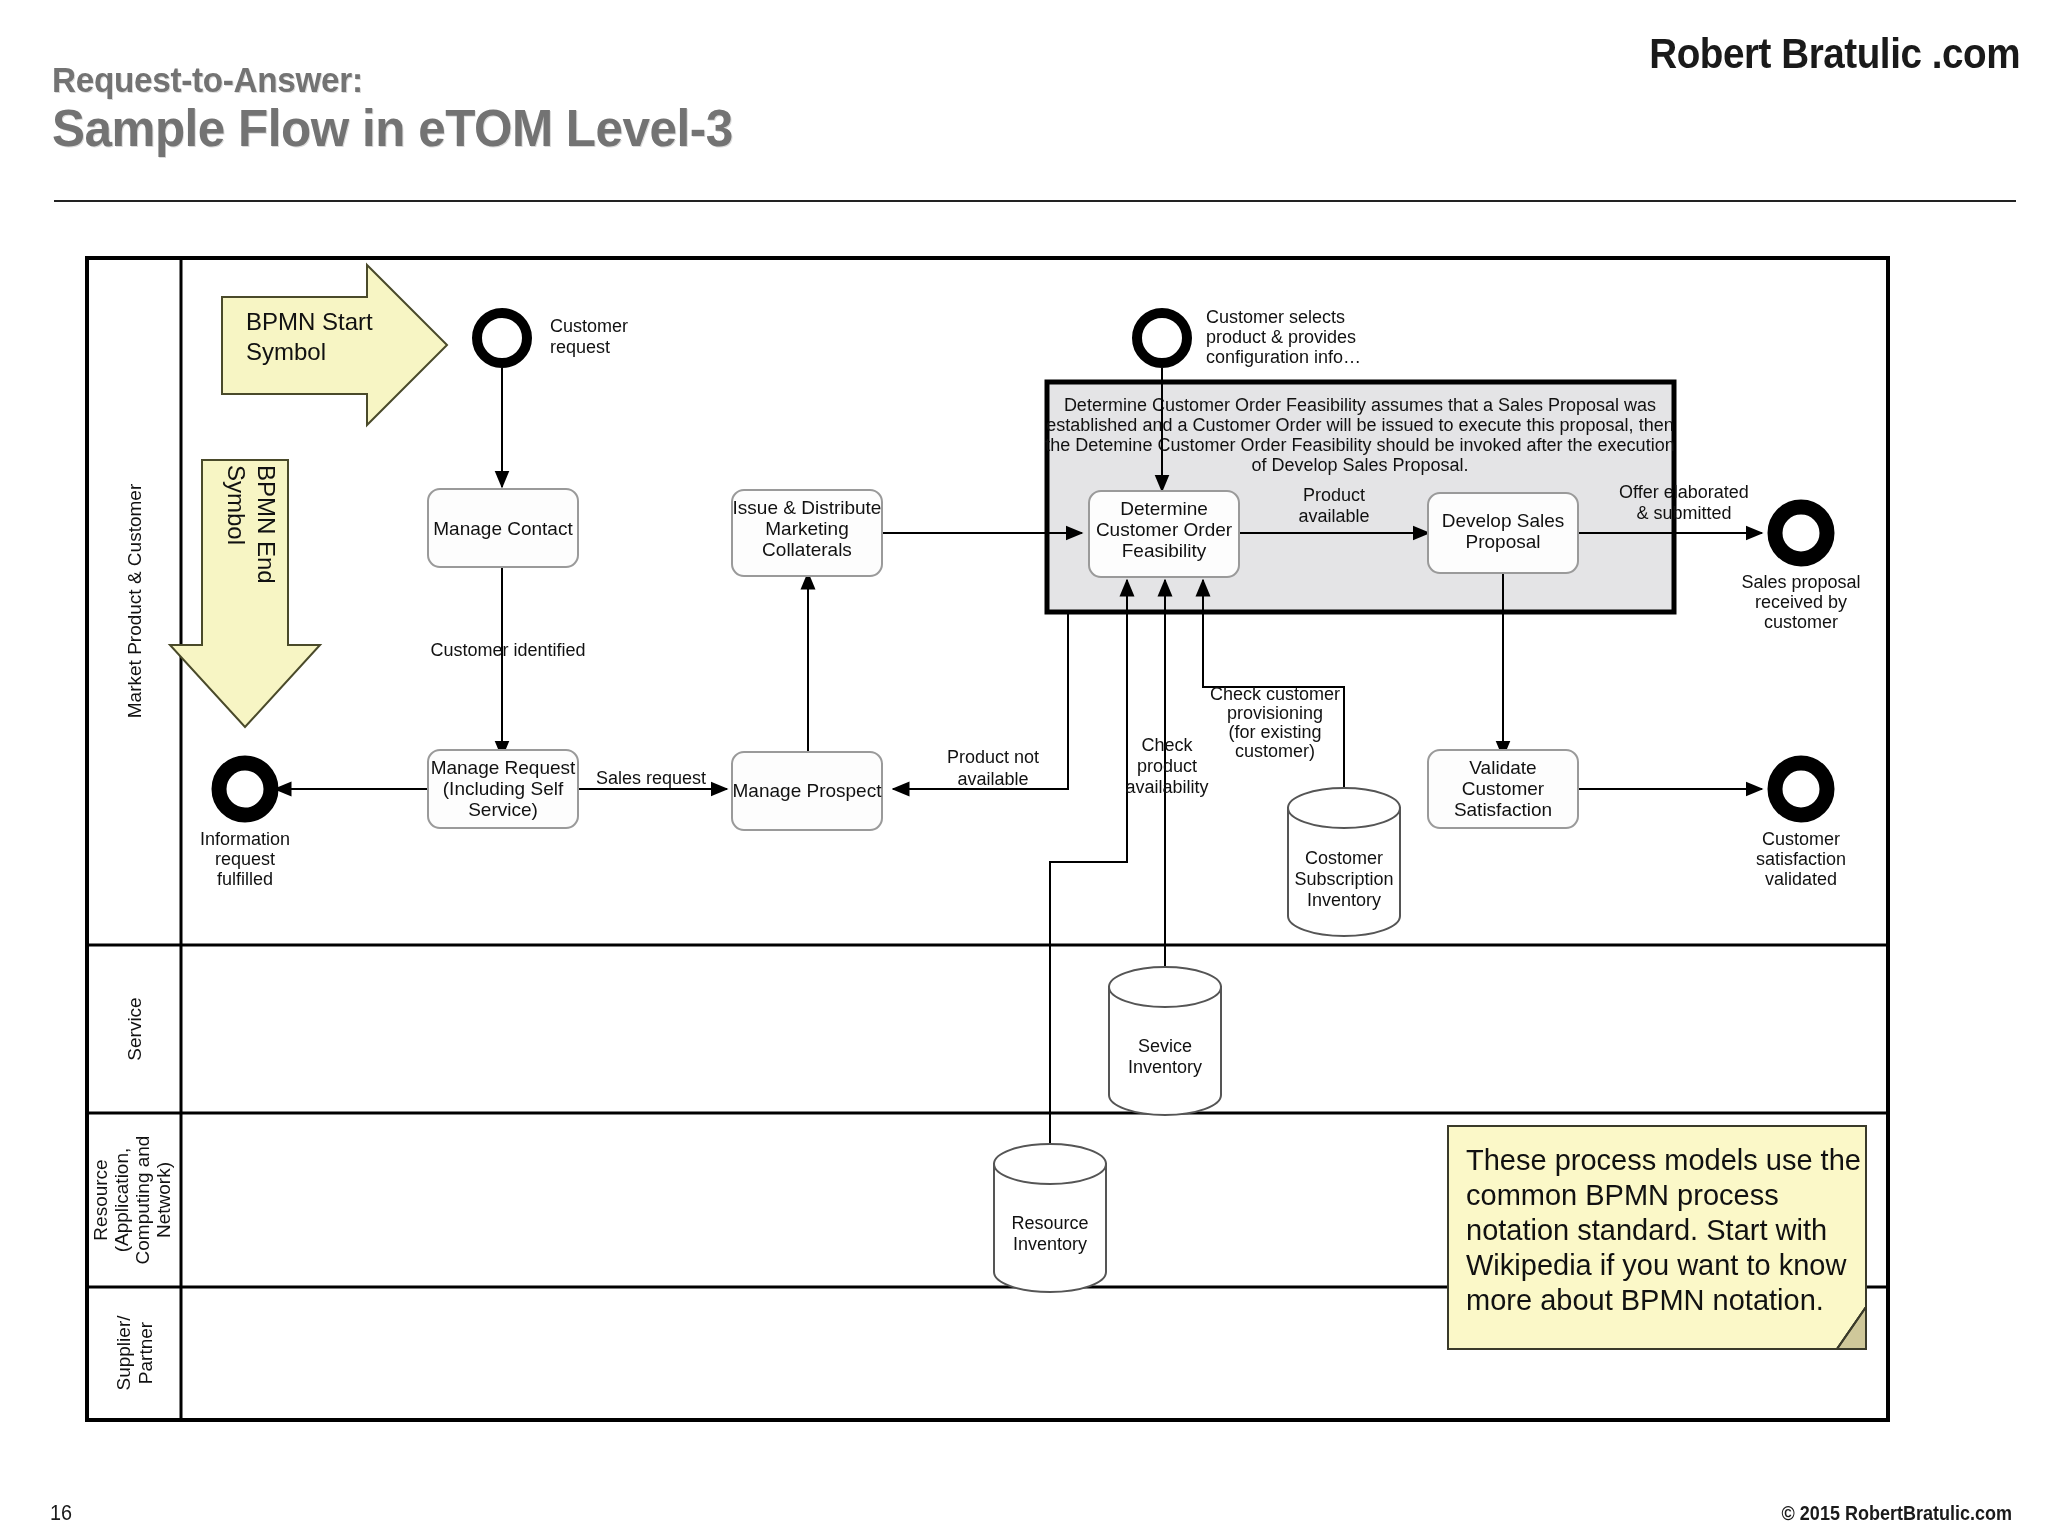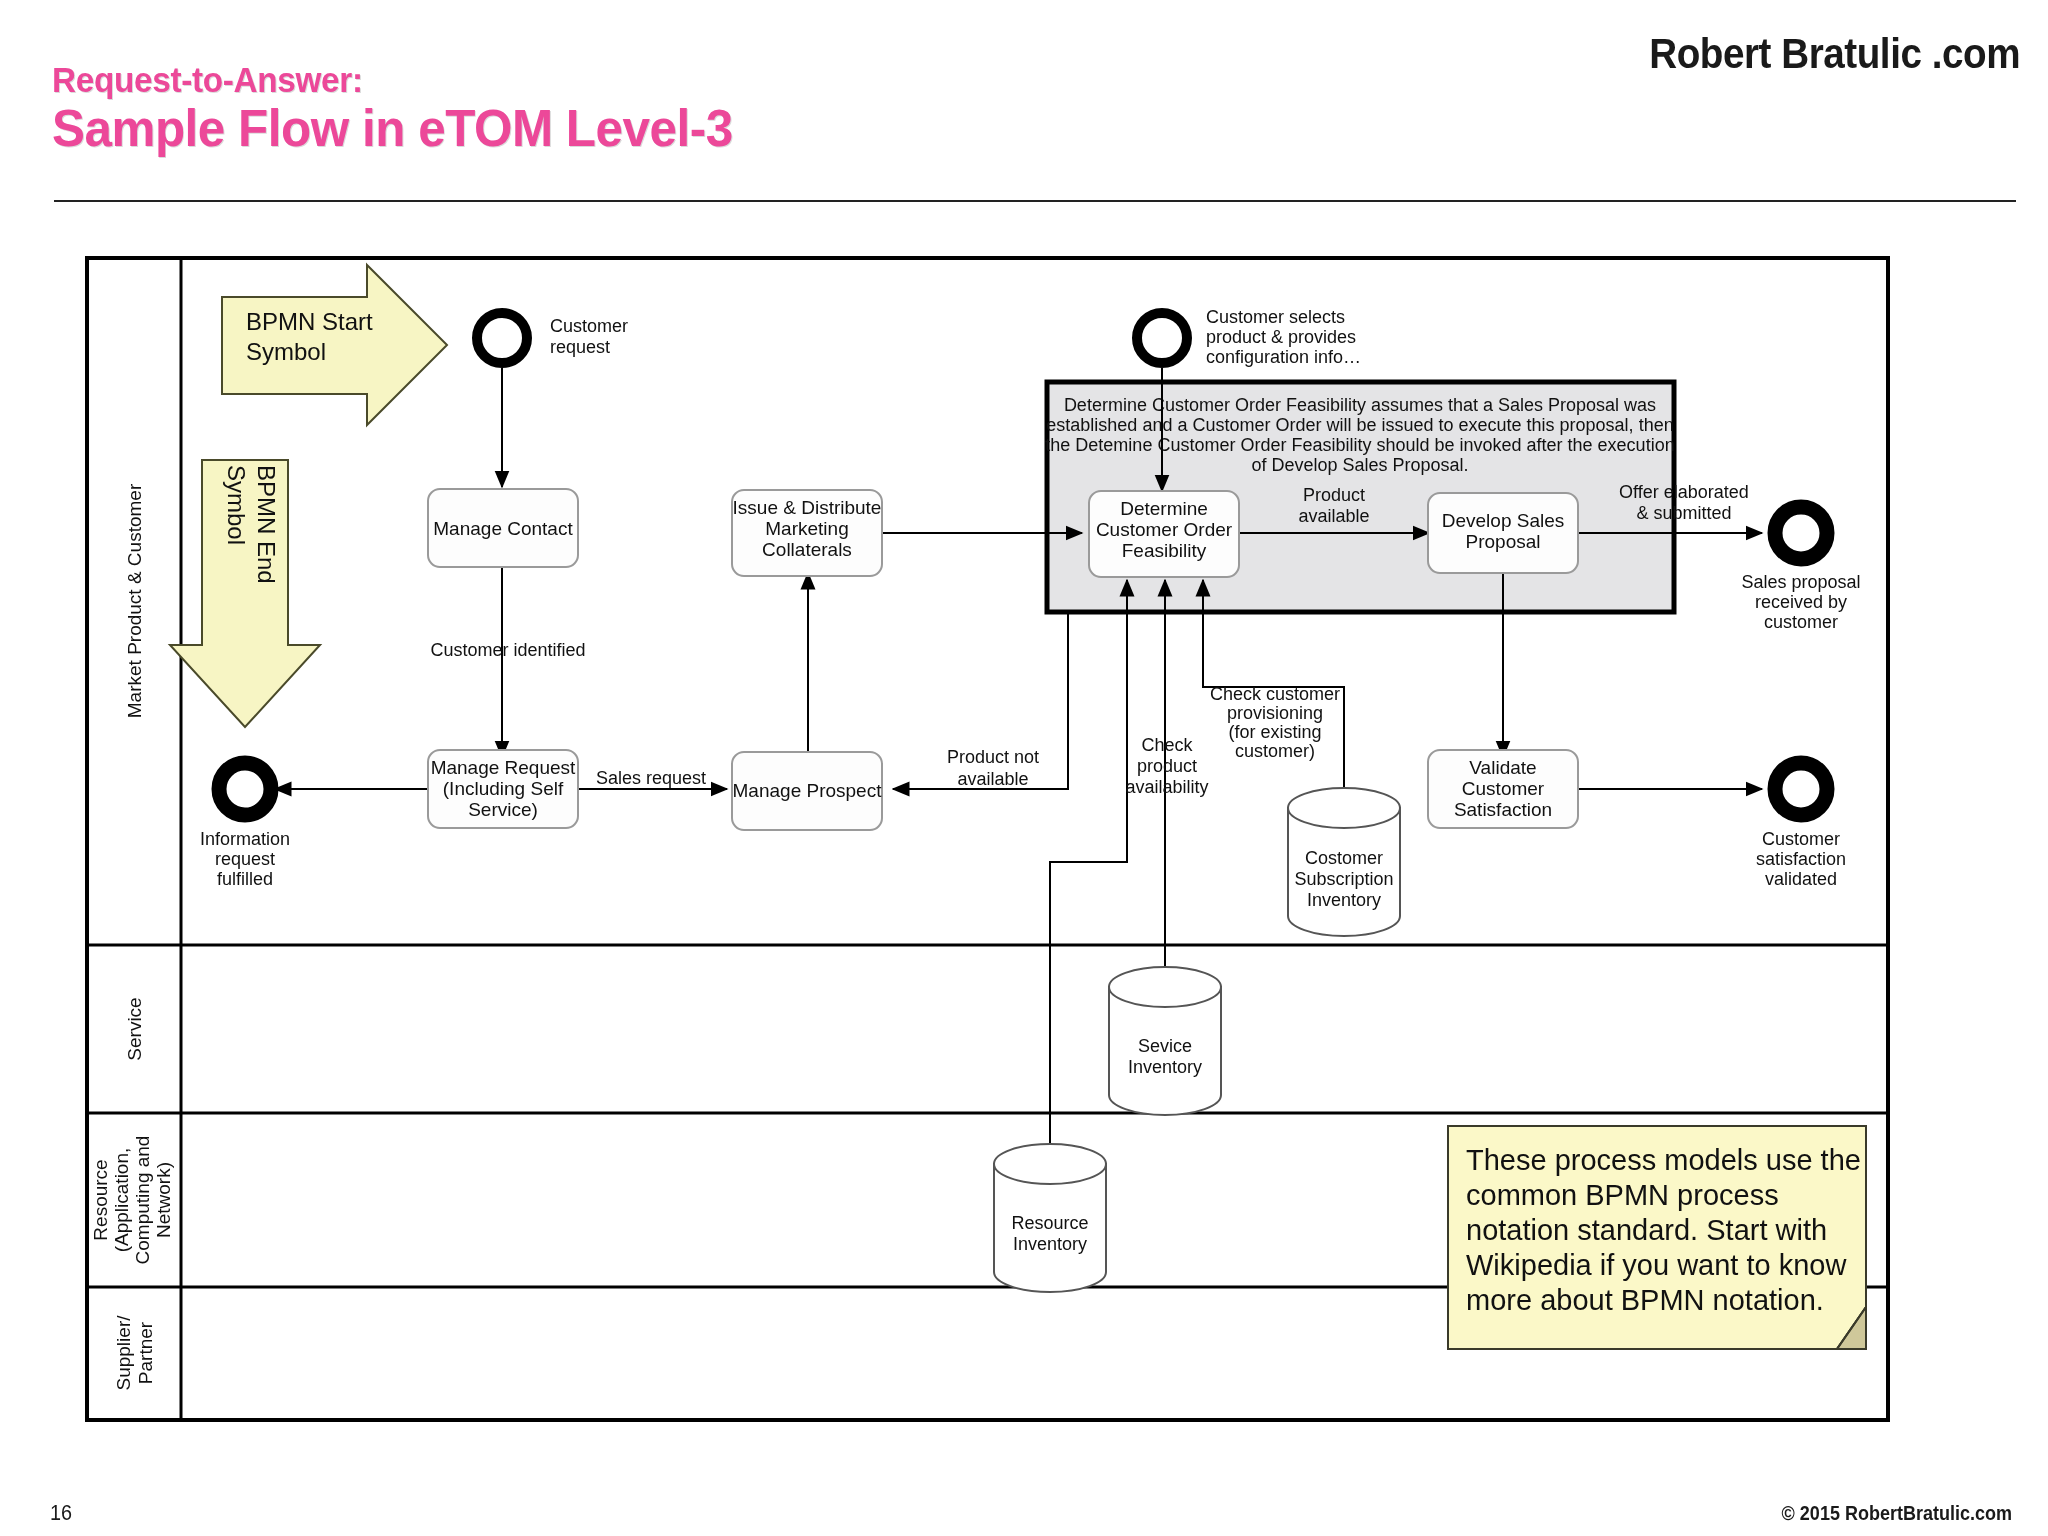--- a/index.html
+++ b/index.html
@@ -31,21 +31,21 @@
     letter-spacing: -0.5px;
     color: #1a1a1a;
     transform: scaleX(0.92);
     transform-origin: right top;
     white-space: nowrap;
   }
   #title-block {
     position: absolute;
     left: 52px;
     top: 62px;
-    color: #ec4899;
+    color: #737373;
   }
   #title-line1 {
     font-size: 35px;
     font-weight: bold;
     line-height: 1.05;
     letter-spacing: -0.3px;
     transform: scaleX(0.95);
     transform-origin: left top;
     white-space: nowrap;
     text-shadow: 1px 1px 0 rgba(150,150,150,0.35);

